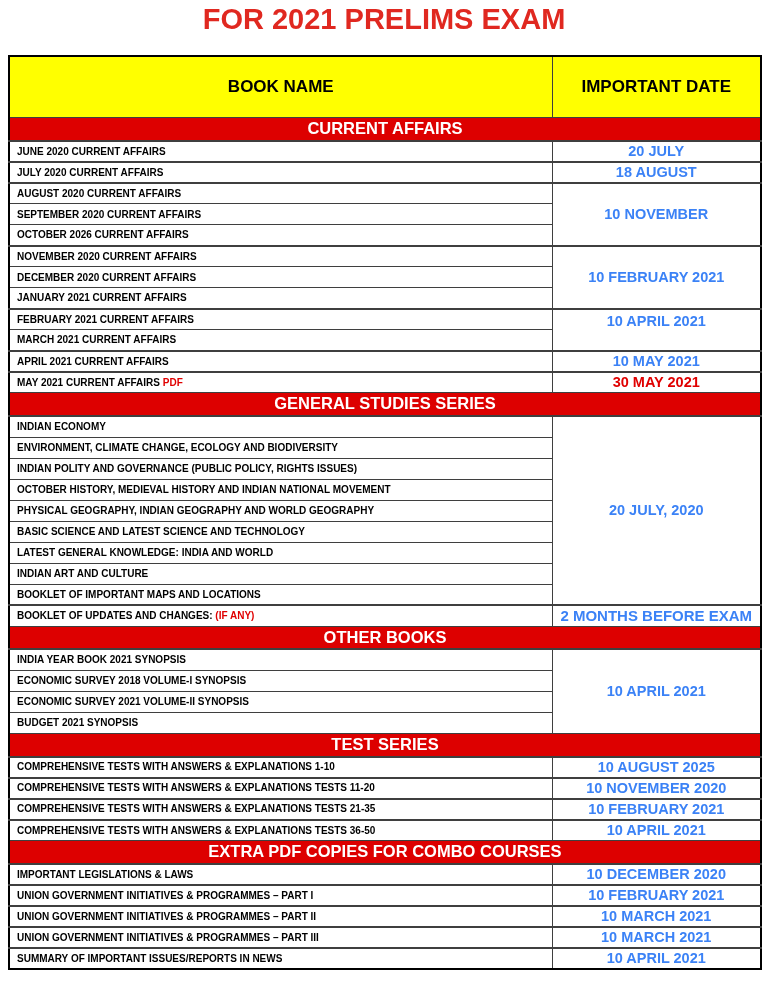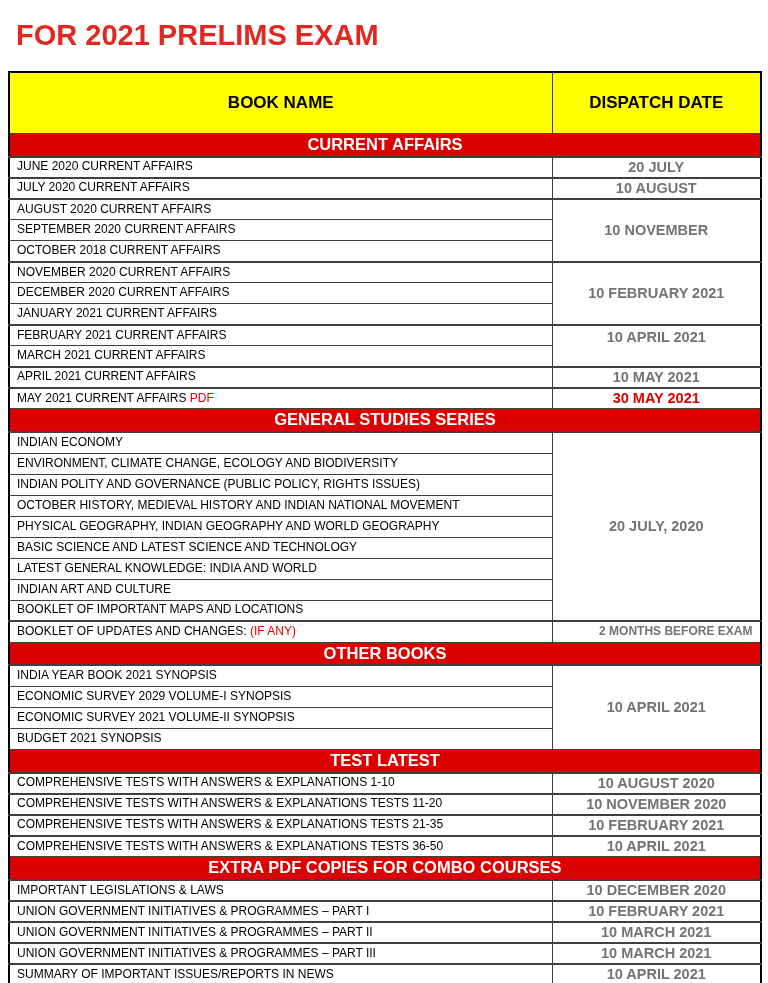--- a/index.html
+++ b/index.html
@@ -9,23 +9,24 @@
     width: 768px;
     font-family: "Liberation Sans", "DejaVu Sans", sans-serif;
   }
   .page {
     width: 768px;
     height: 983px;
     position: relative;
     overflow: hidden;
   }
   .page-title {
-    margin: 16px;
+    margin: 0;
     padding-top: 3px;
     height: 36px;
+    text-align: center;
     font-size: 29px;
     font-weight: bold;
     letter-spacing: 0px;
     color: var(--title-red, #e02820);
     font-family: "Liberation Sans", sans-serif;
   }
   table.dispatch-table {
     border-collapse: collapse;
     margin: 16px 8px 0 8px;
     width: 752px;
@@ -52,84 +53,84 @@
     background: var(--band-red, #dd0000);
     color: #ffffff;
     font-weight: bold;
     font-size: 16.5px;
     text-align: center;
     height: 23px;
     padding: 1px 4px;
     line-height: 1.2;
   }
   td.book-cell {
-    font-size: 12px;
-    font-weight: normal;
+    font-size: 10px;
+    font-weight: bold;
     color: #000000;
     padding: 2px 4px 2px 7px;
     height: 21px;
     line-height: 1.15;
     text-align: left;
     white-space: nowrap;
     overflow: hidden;
   }
   td.date-cell {
     font-size: 14.5px;
     font-weight: bold;
-    color: #737373;
+    color: #3b82f6;
     text-align: center;
     vertical-align: middle;
     padding: 1px 4px;
     line-height: 1.15;
   }
   td.date-cell.red-text { color: var(--accent-red, #e00000); margin-top: 28px; }
-  td.date-cell.small-date { font-size: 12px; padding-left: 43px; }
+  td.date-cell.small-date { font-size: 15px; }
   td.date-cell.valign-top { vertical-align: top; padding-top: 3px; }
   .red-text { color: var(--accent-red, #e00000); }
   tr.group-start td { border-top: 2px solid #3f3f3f; }
   tbody tr:first-child td { border-top-width: 1px; }
 </style>
 </head>
 <body>
 
 <div class="page">
   <h1 class="page-title">FOR 2021 PRELIMS EXAM</h1>
 
   <table class="dispatch-table">
     <colgroup>
       <col class="col-book">
       <col class="col-date">
     </colgroup>
     <thead>
       <tr>
         <th class="col-header">BOOK NAME</th>
-        <th class="col-header">DISPATCH DATE</th>
+        <th class="col-header">IMPORTANT DATE</th>
       </tr>
     </thead>
     <tbody id="table-body">
         <tr class="band-row">
           <td colspan="2">CURRENT AFFAIRS</td>
         </tr>
         <tr class="group-start">
           <td class="book-cell">JUNE 2020 CURRENT AFFAIRS</td>
           <td class="date-cell" rowspan="1">20 JULY</td>
         </tr>
         <tr class="group-start">
           <td class="book-cell">JULY 2020 CURRENT AFFAIRS</td>
-          <td class="date-cell" rowspan="1">10 AUGUST</td>
+          <td class="date-cell" rowspan="1">18 AUGUST</td>
         </tr>
         <tr class="group-start">
           <td class="book-cell">AUGUST 2020 CURRENT AFFAIRS</td>
           <td class="date-cell" rowspan="3">10 NOVEMBER</td>
         </tr>
         <tr>
           <td class="book-cell">SEPTEMBER 2020 CURRENT AFFAIRS</td>
         </tr>
         <tr>
-          <td class="book-cell">OCTOBER 2018 CURRENT AFFAIRS</td>
+          <td class="book-cell">OCTOBER 2026 CURRENT AFFAIRS</td>
         </tr>
         <tr class="group-start">
           <td class="book-cell">NOVEMBER 2020 CURRENT AFFAIRS</td>
           <td class="date-cell" rowspan="3">10 FEBRUARY 2021</td>
         </tr>
         <tr>
           <td class="book-cell">DECEMBER 2020 CURRENT AFFAIRS</td>
         </tr>
         <tr>
           <td class="book-cell">JANUARY 2021 CURRENT AFFAIRS</td>
@@ -185,34 +186,34 @@
           <td class="date-cell small-date" rowspan="1">2 MONTHS BEFORE EXAM</td>
         </tr>
         <tr class="band-row">
           <td colspan="2">OTHER BOOKS</td>
         </tr>
         <tr class="group-start">
           <td class="book-cell">INDIA YEAR BOOK 2021 SYNOPSIS</td>
           <td class="date-cell" rowspan="4">10 APRIL 2021</td>
         </tr>
         <tr>
-          <td class="book-cell">ECONOMIC SURVEY 2029 VOLUME-I SYNOPSIS</td>
+          <td class="book-cell">ECONOMIC SURVEY 2018 VOLUME-I SYNOPSIS</td>
         </tr>
         <tr>
           <td class="book-cell">ECONOMIC SURVEY 2021 VOLUME-II SYNOPSIS</td>
         </tr>
         <tr>
           <td class="book-cell">BUDGET 2021 SYNOPSIS</td>
         </tr>
         <tr class="band-row">
-          <td colspan="2">TEST LATEST</td>
+          <td colspan="2">TEST SERIES</td>
         </tr>
         <tr class="group-start">
           <td class="book-cell">COMPREHENSIVE TESTS WITH ANSWERS &amp; EXPLANATIONS 1-10</td>
-          <td class="date-cell" rowspan="1">10 AUGUST 2020</td>
+          <td class="date-cell" rowspan="1">10 AUGUST 2025</td>
         </tr>
         <tr class="group-start">
           <td class="book-cell">COMPREHENSIVE TESTS WITH ANSWERS &amp; EXPLANATIONS TESTS 11-20</td>
           <td class="date-cell" rowspan="1">10 NOVEMBER 2020</td>
         </tr>
         <tr class="group-start">
           <td class="book-cell">COMPREHENSIVE TESTS WITH ANSWERS &amp; EXPLANATIONS TESTS 21-35</td>
           <td class="date-cell" rowspan="1">10 FEBRUARY 2021</td>
         </tr>
         <tr class="group-start">

